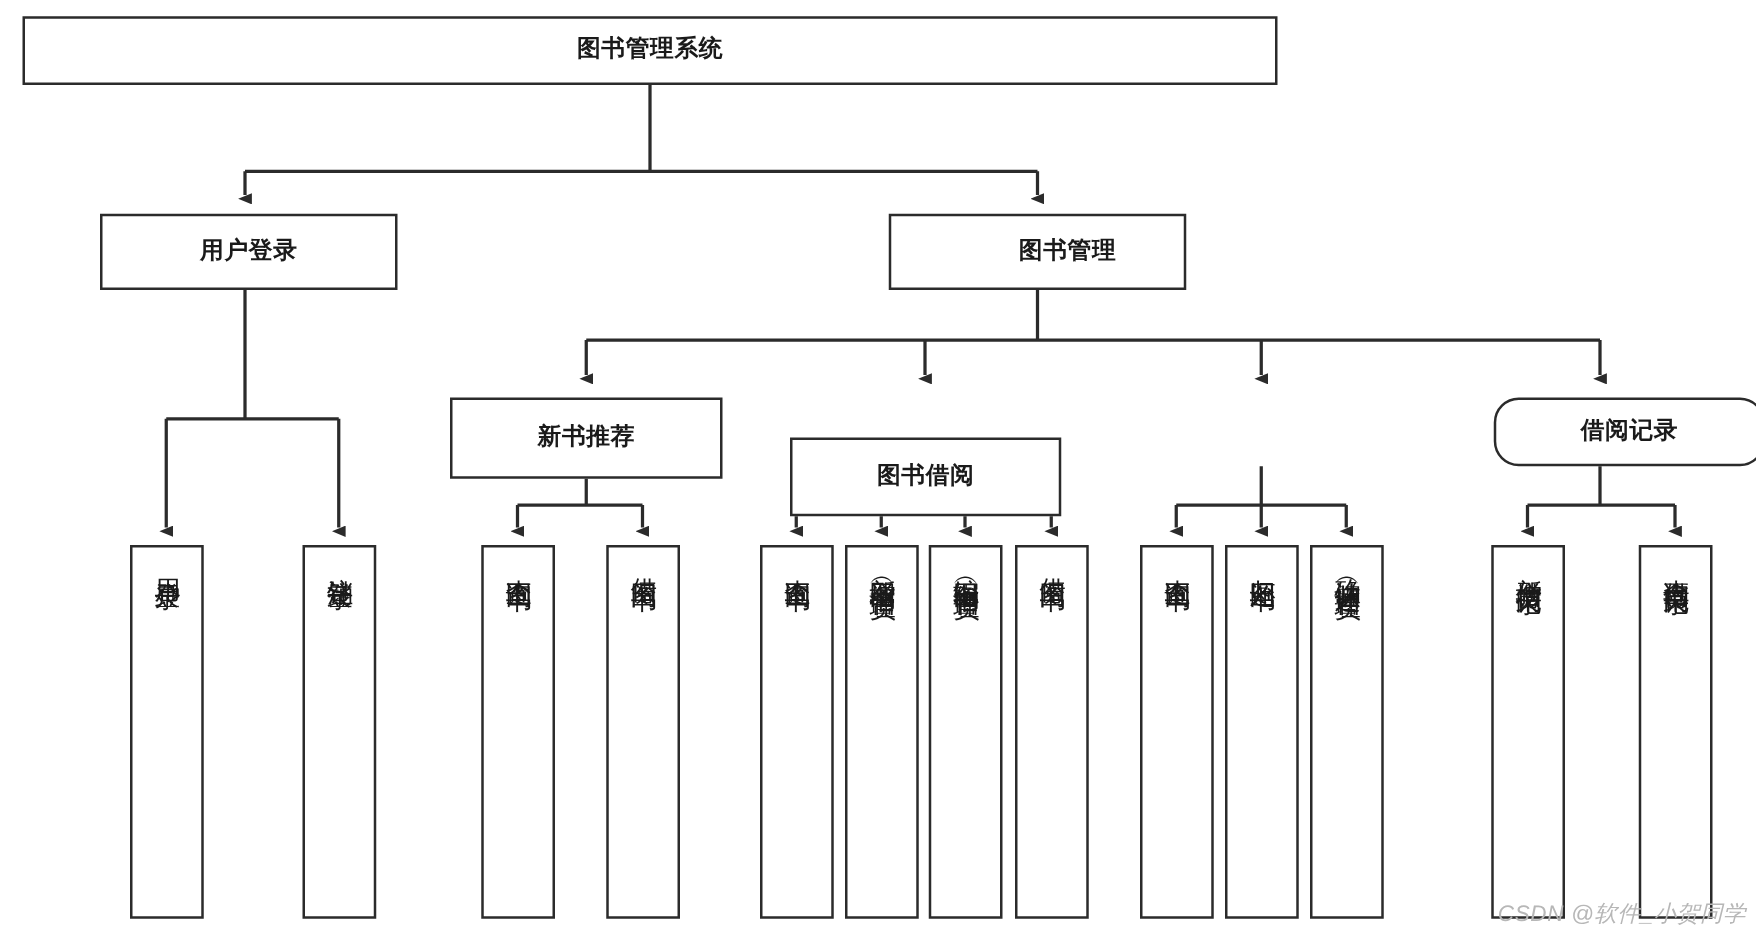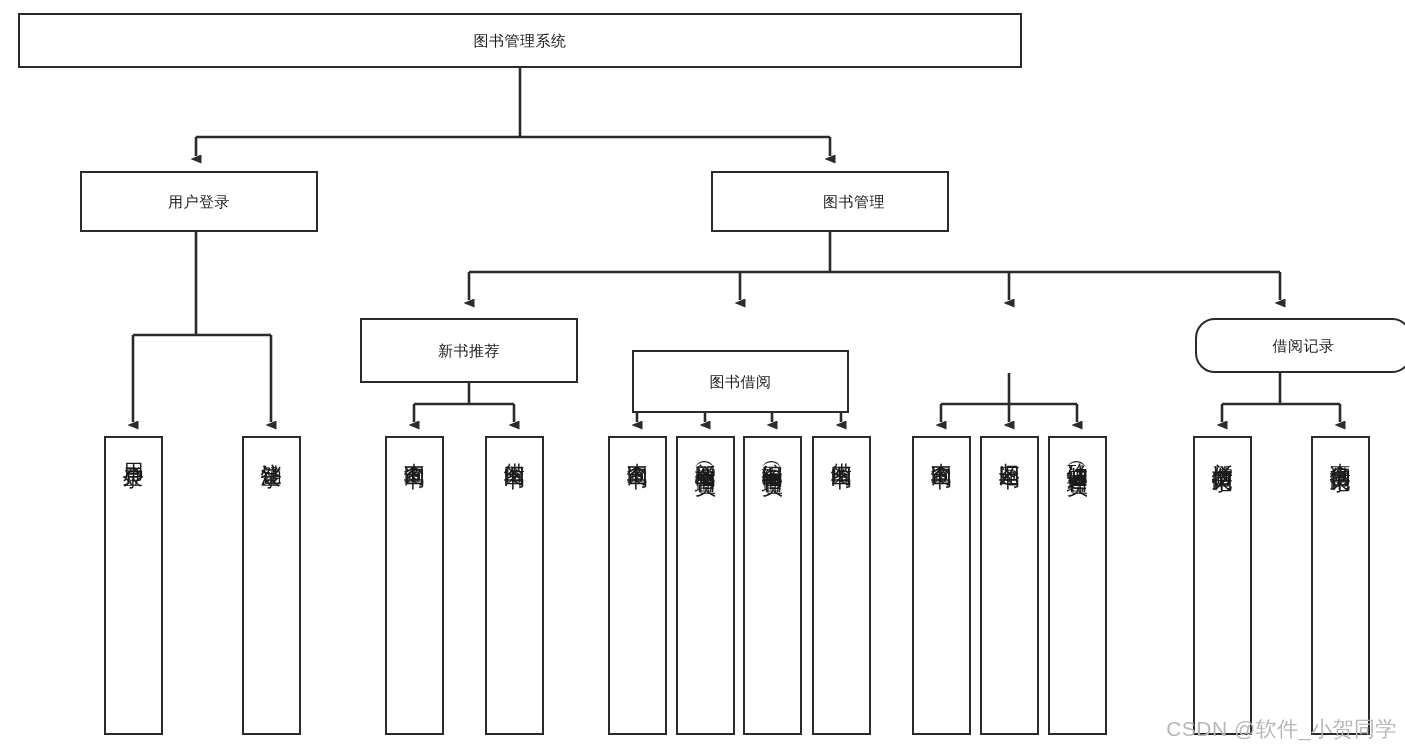--- a/index.html
+++ b/index.html
@@ -34,44 +34,46 @@
     align-items: center;
     justify-content: center;
     color: #1a1a1a;
   }
   .node .label {
     display: block;
     text-align: center;
     line-height: 1.18;
   }
   .node.h .label {
-    font-size: 15px;
+    font-size: 19px;
     letter-spacing: 0.5px;
     white-space: nowrap;
+    font-weight: bold;
   }
   .node.v {
     align-items: flex-start;
     padding-top: 8px;
   }
   .node.v .label {
     writing-mode: vertical-rl;
     text-orientation: upright;
     font-size: 21px;
     line-height: 1.30;
     letter-spacing: 2px;
     white-space: nowrap;
   }
   #watermark {
     position: absolute;
     right: 8px;
     bottom: 4px;
-    font-size: 21px;
+    font-size: 18px;
     color: #b7b7b7;
     white-space: nowrap;
     letter-spacing: 0.5px;
+    font-style: italic;
   }
 </style>
 </head>
 <body>
 
 <div id="canvas">
 
   <svg class="connectors" viewBox="0 0 1405 747" xmlns="http://www.w3.org/2000/svg">
     <defs>
       <marker id="arrow" markerWidth="9" markerHeight="11" refX="1.5" refY="5.5" orient="auto" markerUnits="userSpaceOnUse">

